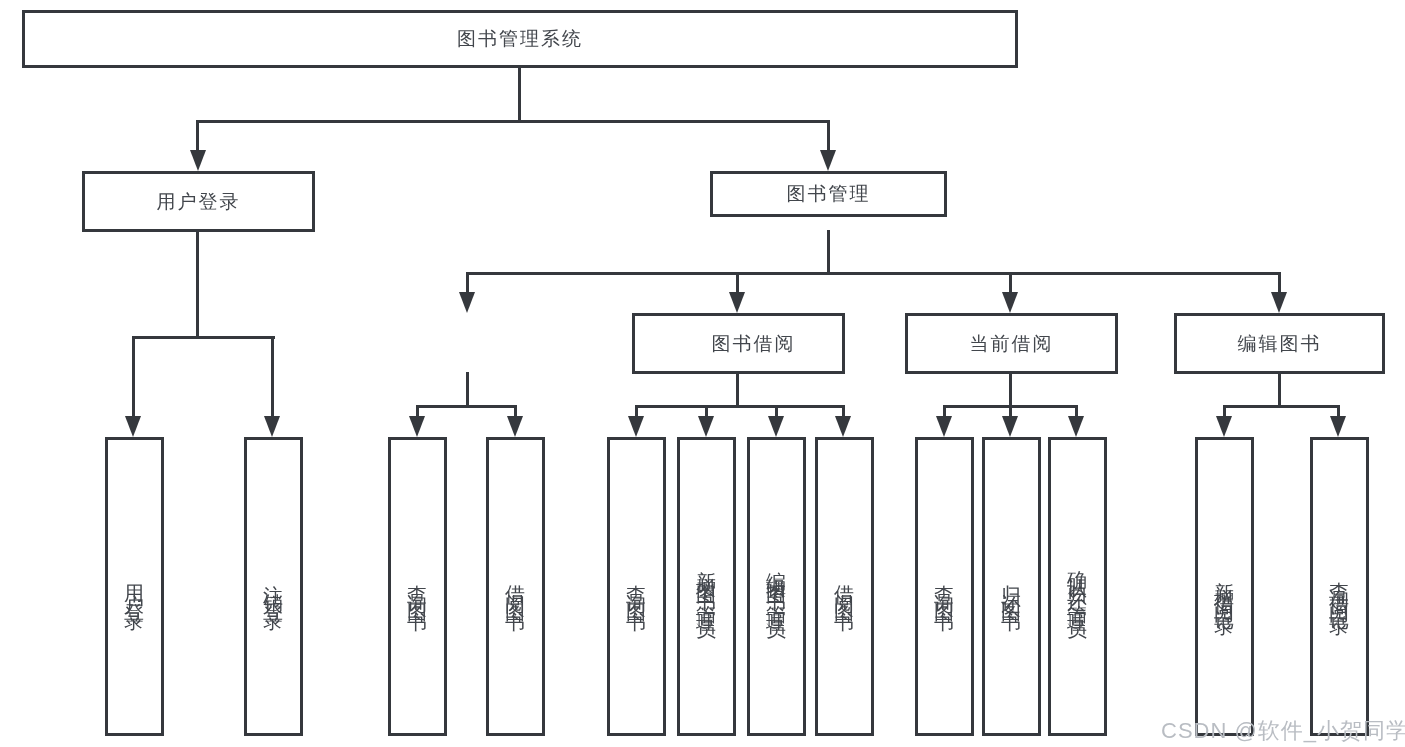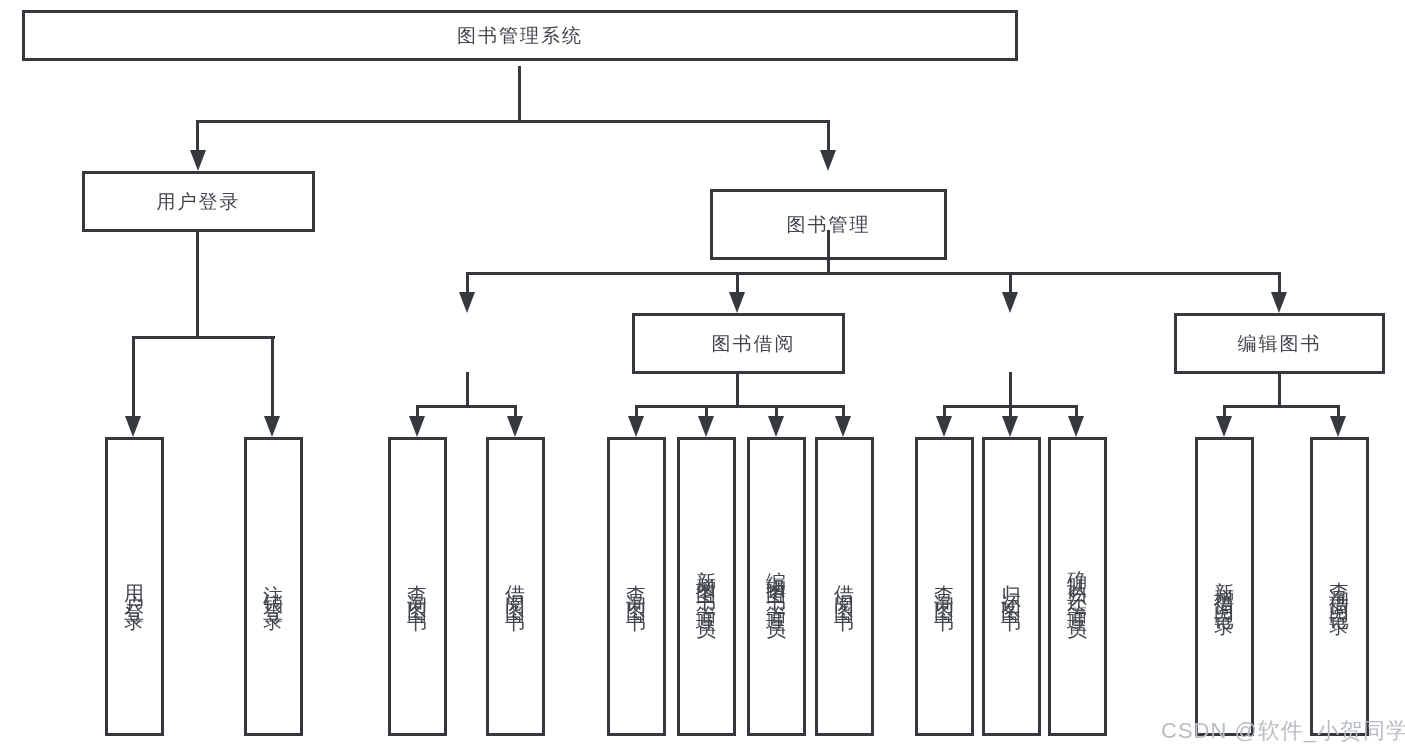--- a/index.html
+++ b/index.html
@@ -25,35 +25,35 @@
 
   
   .watermark{position:absolute;left:1161px;top:716px;font-size:22px;color:#b9bdc3;
              letter-spacing:1px;white-space:nowrap;z-index:5;}
 </style>
 </head>
 <body>
 
 <div class="canvas">
 
-  <div class="node h-node" style="left:22px;top:10px;width:996px;height:51px;">
+  <div class="node h-node" style="left:22px;top:10px;width:996px;height:58px;">
     <span>图书管理系统</span>
   </div>
 
   <div class="vl" style="left:518px;top:66px;height:54px;"></div>
   <div class="hl" style="left:197px;top:120px;width:633px;"></div>
   <div class="vl" style="left:196px;top:120px;height:32px;"></div>
   <div class="arrow" style="left:190px;top:150px;"></div>
   <div class="vl" style="left:827px;top:120px;height:32px;"></div>
   <div class="arrow" style="left:820px;top:150px;"></div>
 
   <div class="node h-node" style="left:82px;top:171px;width:233px;height:61px;">
     <span>用户登录</span>
   </div>
-  <div class="node h-node" style="left:710px;top:171px;width:237px;height:71px;margin-top:18px;">
+  <div class="node h-node" style="left:710px;top:171px;width:237px;height:46px;">
     <span>图书管理</span>
   </div>
 
   <div class="vl" style="left:196px;top:230px;height:106px;"></div>
   <div class="hl" style="left:132px;top:336px;width:143px;"></div>
   <div class="vl" style="left:132px;top:336px;height:82px;"></div>
   <div class="arrow" style="left:125px;top:416px;"></div>
   <div class="vl" style="left:271px;top:336px;height:82px;"></div>
   <div class="arrow" style="left:264px;top:416px;"></div>
 
@@ -63,20 +63,23 @@
   <div class="arrow" style="left:459px;top:292px;"></div>
   <div class="vl" style="left:736px;top:272px;height:22px;"></div>
   <div class="arrow" style="left:729px;top:292px;"></div>
   <div class="vl" style="left:1009px;top:272px;height:22px;"></div>
   <div class="arrow" style="left:1002px;top:292px;"></div>
   <div class="vl" style="left:1278px;top:272px;height:22px;"></div>
   <div class="arrow" style="left:1271px;top:292px;"></div>
 
   <div class="node h-node" style="left:632px;top:313px;width:213px;height:61px;padding-left:30px;">
     <span>图书借阅</span>
+  </div>
+  <div class="node h-node" style="left:905px;top:313px;width:213px;height:61px;">
+    <span>当前借阅</span>
   </div>
   <div class="node h-node" style="left:1174px;top:313px;width:211px;height:61px;">
     <span>编辑图书</span>
   </div>
 
   <div class="vl" style="left:466px;top:372px;height:33px;"></div>
   <div class="hl" style="left:416px;top:405px;width:101px;"></div>
   <div class="vl" style="left:416px;top:405px;height:13px;"></div>
   <div class="arrow" style="left:409px;top:416px;"></div>
   <div class="vl" style="left:514px;top:405px;height:13px;"></div>

